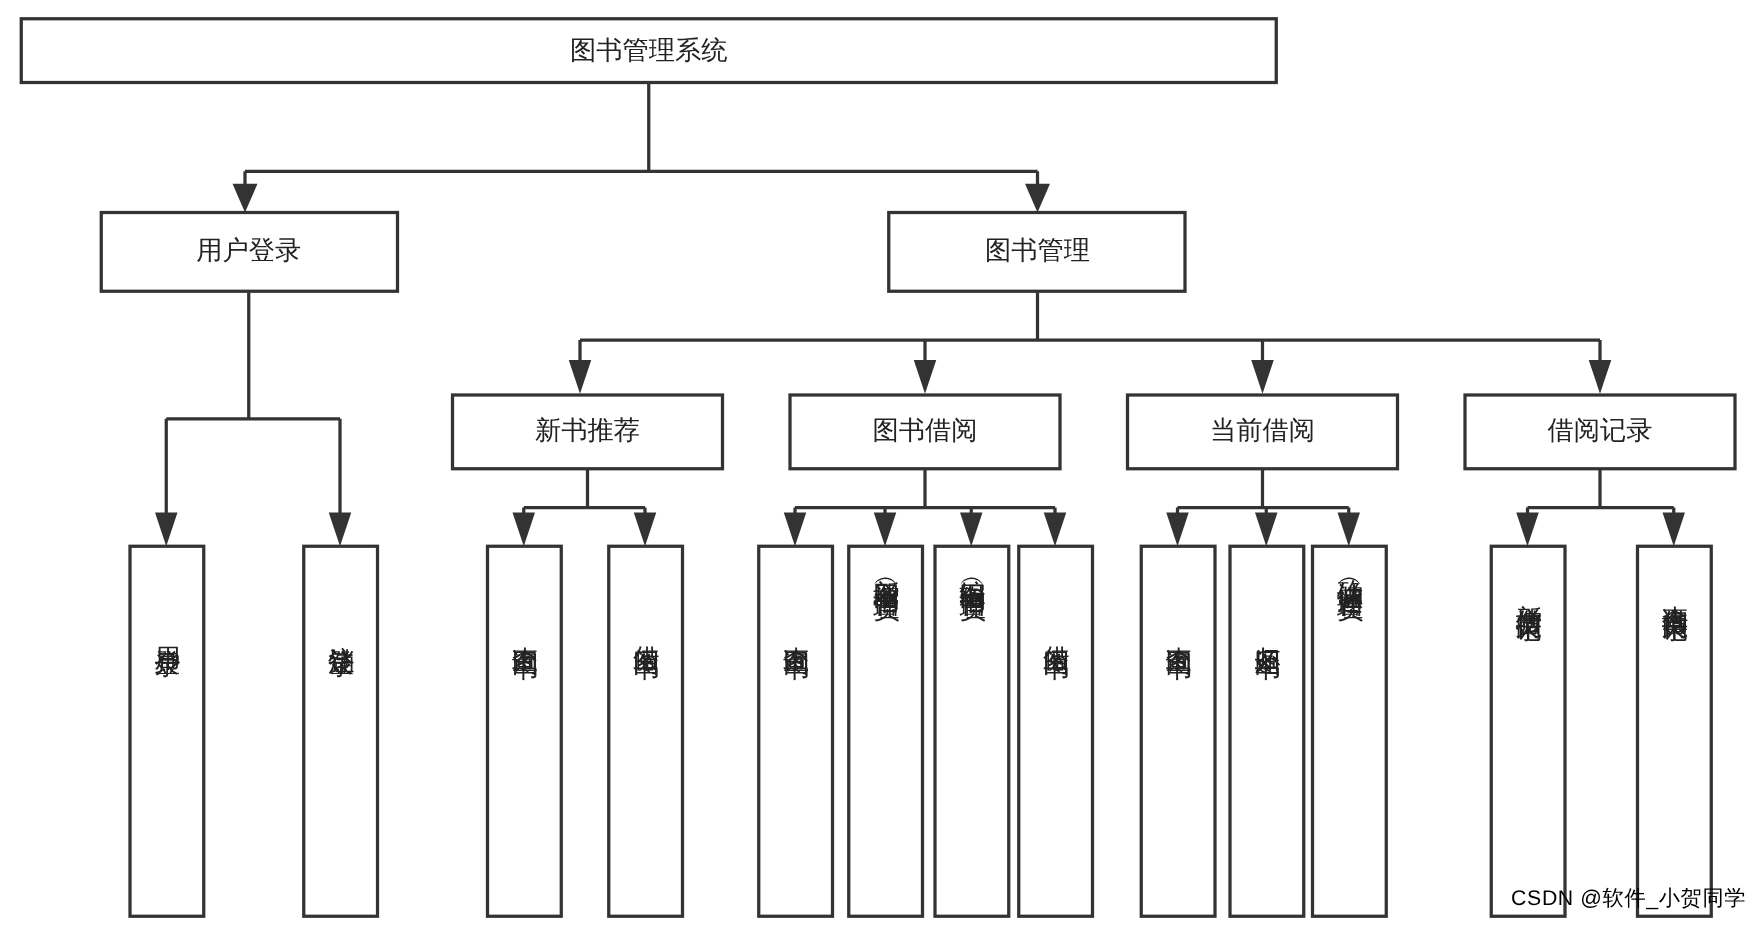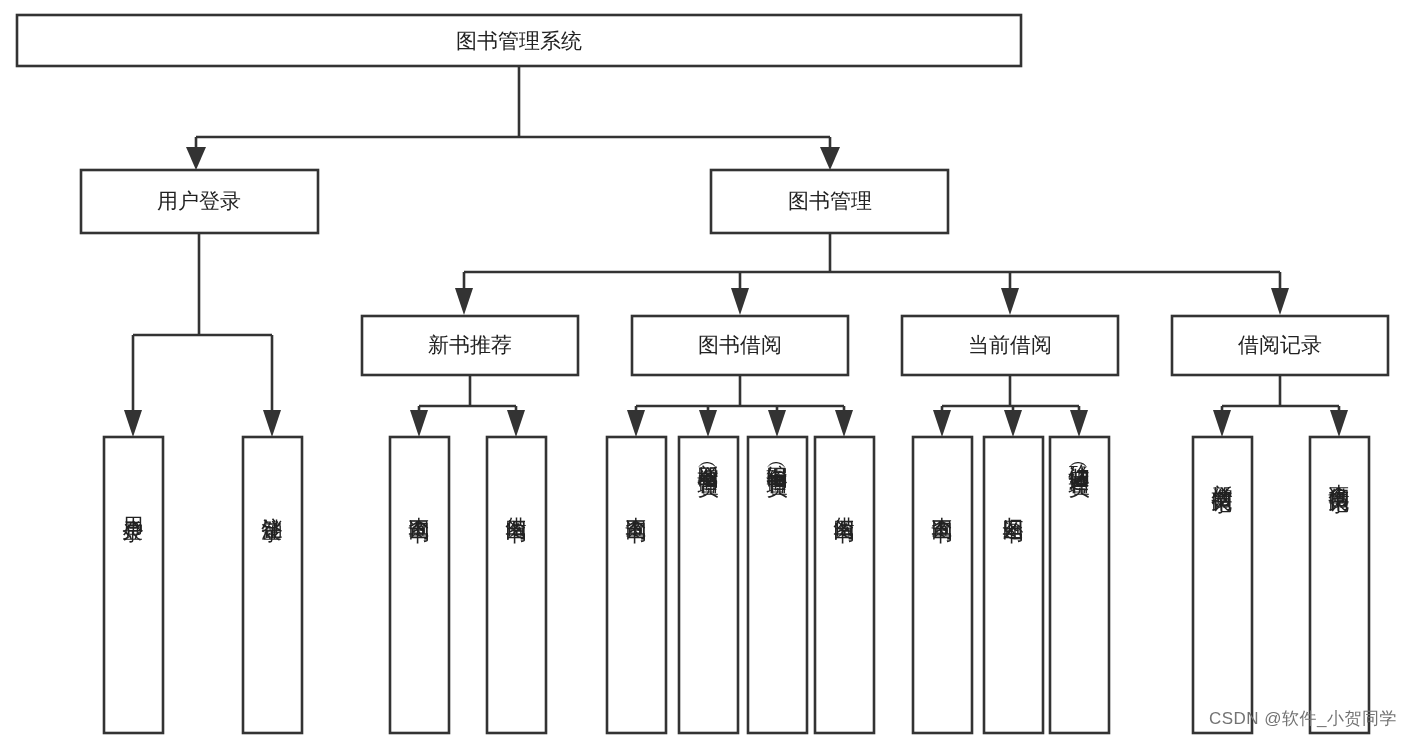--- a/index.html
+++ b/index.html
@@ -65,21 +65,21 @@
     letter-spacing: 2px;
     color: #222222;
     white-space: nowrap;
   }
   .watermark {
     position: absolute;
     right: 8px;
     bottom: 6px;
     font-family: "Liberation Sans", "DejaVu Sans", sans-serif;
     font-size: 17px;
-    color: #737373;
+    color: #000000;
     letter-spacing: 0.5px;
     white-space: nowrap;
   }
 </style>
 </head>
 <body>
 
 <div id="diagram-root">
 
   <svg id="flow-svg" viewBox="0 0 1405 747" xmlns="http://www.w3.org/2000/svg">

